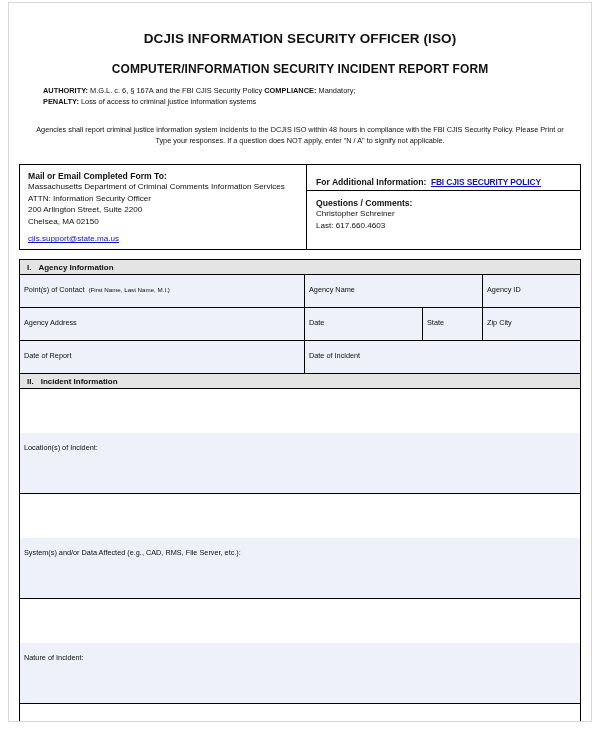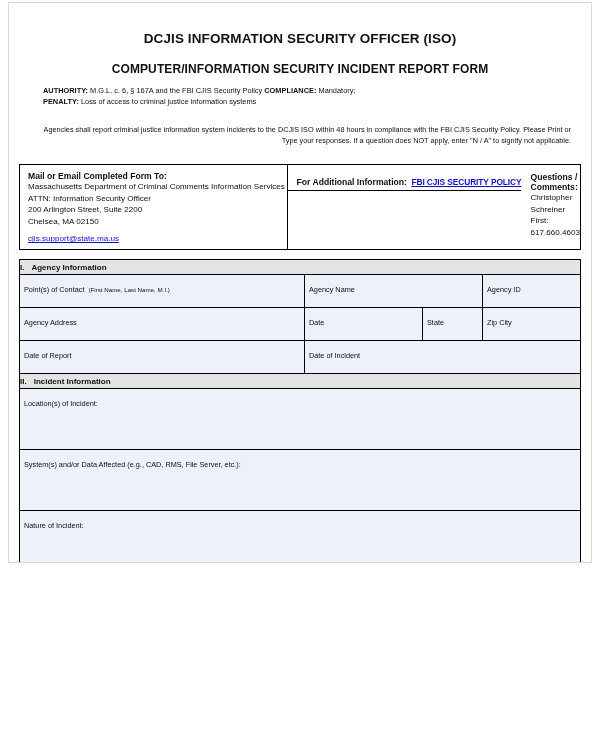--- a/index.html
+++ b/index.html
@@ -11,21 +11,21 @@
     width: 600px;
     height: 730px;
     font-family: "Liberation Sans", sans-serif;
     overflow: hidden;
   }
   .page {
     position: absolute;
     left: 8px;
     top: 2px;
     width: 584px;
-    height: 561px;
+    height: 720px;
     background: #ffffff;
     border: 1px solid #d8d8d8;
     box-sizing: border-box;
     overflow: hidden;
   }
   .titles {
     padding-top: 28px;
     text-align: center;
   }
   .title-main {
@@ -46,21 +46,21 @@
     font-size: 7.4px;
     color: #111111;
     line-height: 1.45;
   }
   .legal b { font-weight: bold; }
   .intro {
     margin: 18px 20px 0 20px;
     font-size: 7.3px;
     color: #111111;
     line-height: 1.5;
-    text-align: right;
+    text-align: center;
   }
 
   
   .contact-band {
     position: relative;
     margin: 17px 10px 0 10px;
     border: 1px solid #000000;
     height: 86px;
     box-sizing: border-box;
     display: flex;
@@ -68,21 +68,21 @@
   .contact-left {
     width: 287px;
     box-sizing: border-box;
     padding: 6px 0 0 8px;
     border-right: 1px solid #000000;
   }
   .contact-right {
     flex: 1;
     box-sizing: border-box;
     display: flex;
-    flex-direction: row;
+    flex-direction: column;
   }
   .addl-row {
     height: 26px;
     box-sizing: border-box;
     border-bottom: 1px solid #000000;
     padding: 6px 0 0 9px;
     white-space: nowrap;
   }
   .qc-row {
     flex: 1;
@@ -119,21 +119,21 @@
     box-sizing: border-box;
   }
   .sec-head {
     background: #e4e4e4;
     border-bottom: 1px solid #000000;
     height: 15px;
     line-height: 15px;
     font-size: 8px;
     font-weight: bold;
     color: #111111;
-    padding-left: 0;
+    padding-left: 7px;
     box-sizing: border-box;
   }
   .sec-head .num { margin-right: 7px; }
   .row {
     display: flex;
     border-bottom: 1px solid #000000;
   }
   .cell {
     background: #eef0fa;
     box-sizing: border-box;
@@ -148,21 +148,21 @@
     white-space: nowrap;
   }
   .cell-sub {
     font-size: 6.2px;
     color: #111111;
     margin-left: 4px;
   }
   .h32 { height: 32px; }
   .h60 { height: 60px; }
   .h30 { height: 30px; }
-  .w-full { width: 100%; }
+  .w-full { width: 100%; margin-top: 44px; }
 </style>
 </head>
 <body>
 
 <div class="page">
 
   <div class="titles">
     <div class="title-main">DCJIS INFORMATION SECURITY OFFICER (ISO)</div>
     <div class="title-sub">COMPUTER/INFORMATION SECURITY  INCIDENT REPORT FORM</div>
   </div>
@@ -188,21 +188,21 @@
       <div><a class="link" href="#">cjis.support@state.ma.us</a></div>
     </div>
     <div class="contact-right">
       <div class="addl-row">
         <span class="bold-lbl">For Additional Information:</span>
         <a class="link-bold" href="#">FBI CJIS SECURITY POLICY</a>
       </div>
       <div class="qc-row">
         <div class="bold-lbl">Questions / Comments:</div>
         <div class="line">Christopher Schreiner</div>
-        <div class="line">First: 617.660.4603</div>
+        <div class="line">Last: 617.660.4603</div>
       </div>
     </div>
   </div>
 
   <div class="form">
 
     <div class="sec-head">
       <span class="num">I.</span><span>Agency Information</span>
     </div>
 

